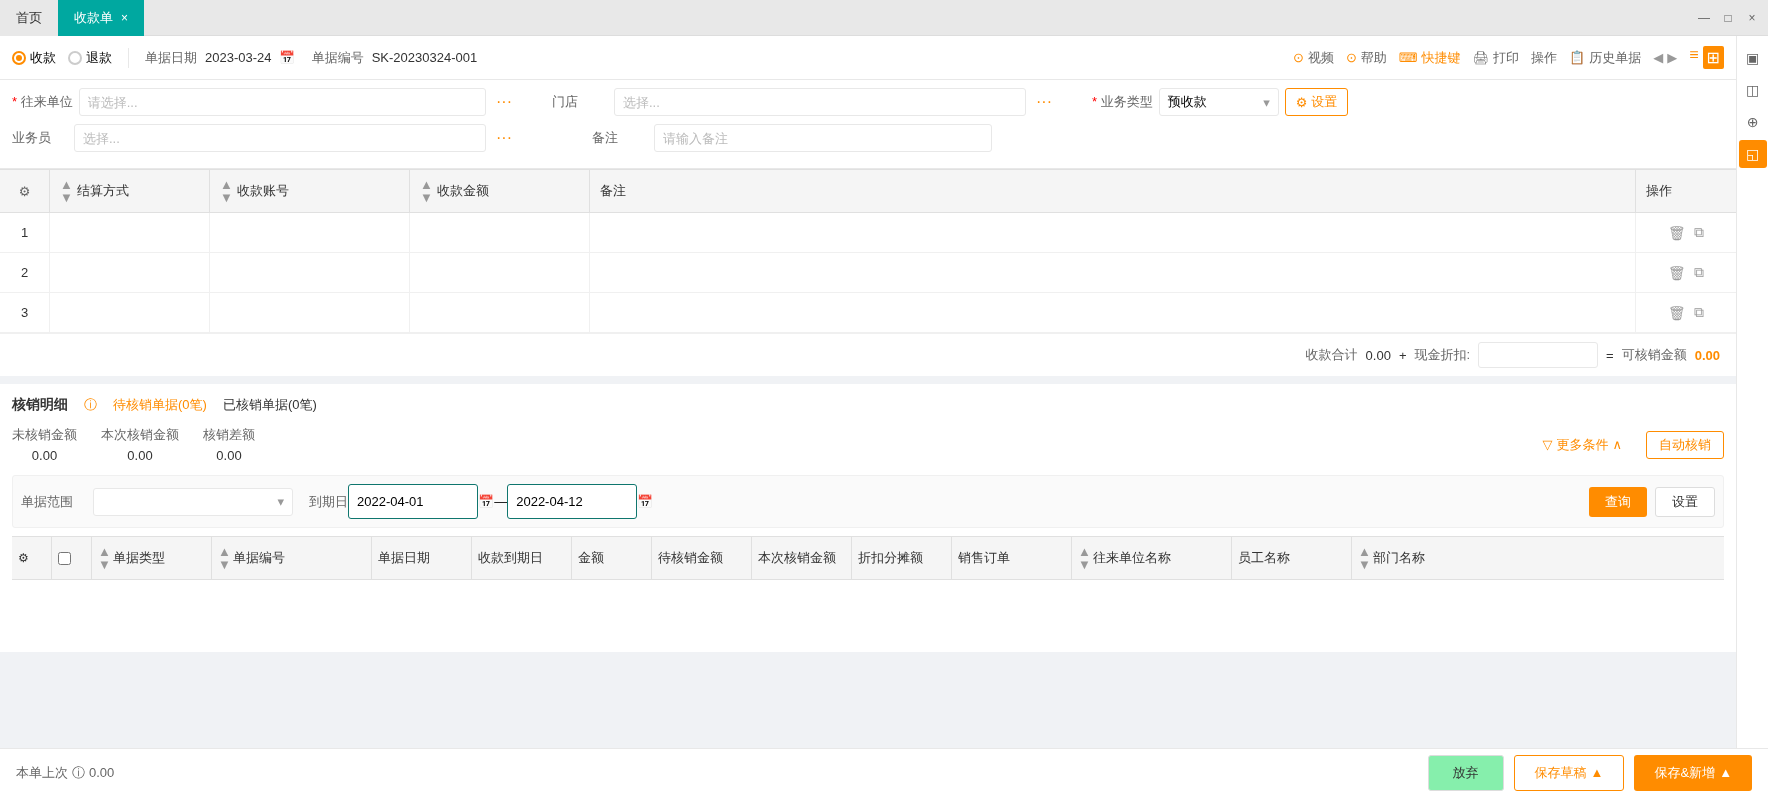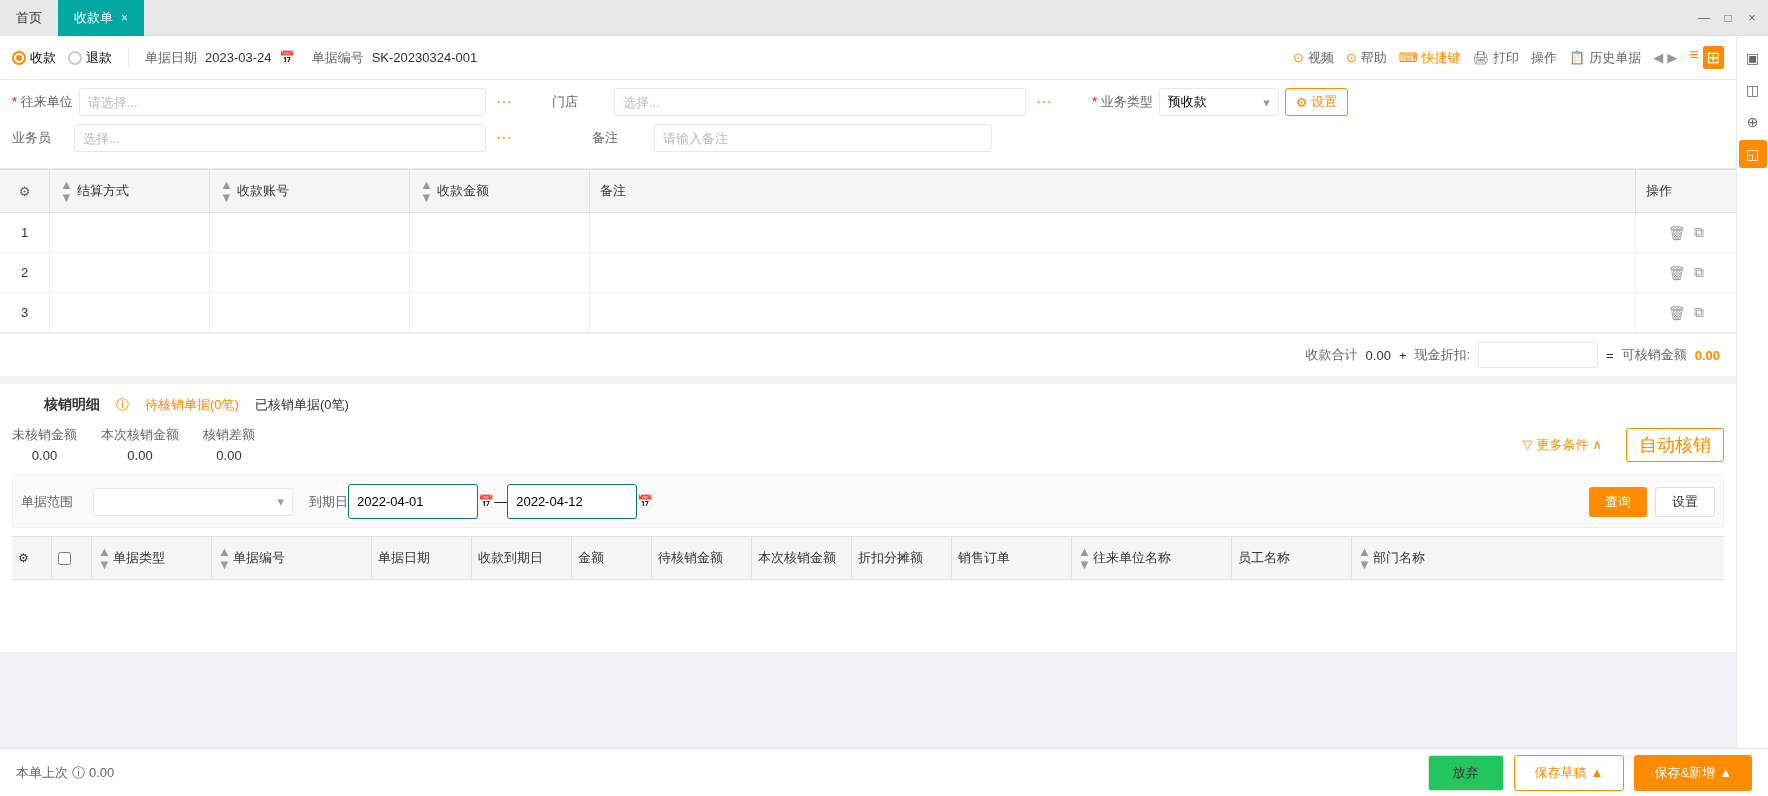--- a/index.html
+++ b/index.html
@@ -124,35 +124,35 @@
     .total-input {
       width: 120px; height: 26px; border: 1px solid #e8e8e8;
       border-radius: 3px; padding: 0 6px; outline: none;
     }
 
     
     .section-divider { height: 8px; background: #f0f2f5; }
 
     
     .verify-section { background: #fff; padding: 12px; }
-    .verify-header { display: flex; align-items: center; gap: 16px; margin-bottom: 12px; margin-left: 32px; }
+    .verify-header { display: flex; align-items: center; gap: 16px; margin-bottom: 12px; }
     .verify-title { font-size: 14px; font-weight: bold; color: #333; }
     .info-icon { color: #ff8c00; cursor: pointer; }
     .verify-tab { color: #ff8c00; cursor: pointer; }
     .verify-tab.normal { color: #333; }
     .verify-stats { display: flex; align-items: center; gap: 24px; margin-bottom: 12px; }
     .stat-item { display: flex; align-items: center; gap: 4px; color: #666; flex-direction: column; }
     .stat-value { color: #333; }
     .filter-btn {
       margin-left: auto; display: flex; align-items: center; gap: 4px;
       color: #ff8c00; cursor: pointer;
     }
     .auto-clear-btn {
       background: #fff; border: 1px solid #ff8c00; color: #ff8c00;
-      border-radius: 3px; padding: 4px 12px; cursor: pointer; font-size: 18px;
+      border-radius: 3px; padding: 4px 12px; cursor: pointer; font-size: 13px;
     }
 
     
     .filter-row {
       display: flex; align-items: center; gap: 16px;
       padding: 8px; background: #fafafa; border: 1px solid #f0f0f0;
       border-radius: 3px; margin-bottom: 8px;
     }
     .filter-field { display: flex; align-items: center; gap: 20px; }
     .filter-label { color: #666; white-space: nowrap; }
@@ -196,21 +196,21 @@
     .footer {
       position: fixed; bottom: 0; left: 0; right: 0;
       display: flex; align-items: center;
       background: #fff; border-top: 1px solid #e8e8e8;
       height: 48px; padding: 0 16px;
       z-index: 100;
     }
     .footer-info { display: flex; align-items: center; gap: 4px; color: #666; }
     .footer-actions { margin-left: auto; display: flex; gap: 10px; }
     .abandon-btn {
-      background: #22c55e; border: 1px solid #ddd; color: #333;
+      background: #86efac; border: 1px solid #ddd; color: #333;
       border-radius: 3px; padding: 8px 24px; cursor: pointer; font-size: 13px;
     }
     .save-draft-btn {
       background: #fff; border: 1px solid #ff8c00; color: #ff8c00;
       border-radius: 3px; padding: 8px 20px; cursor: pointer; font-size: 13px;
       display: flex; align-items: center; gap: 4px;
     }
     .save-new-btn {
       background: #ff8c00; border: none; color: #fff;
       border-radius: 3px; padding: 8px 20px; cursor: pointer; font-size: 13px;

